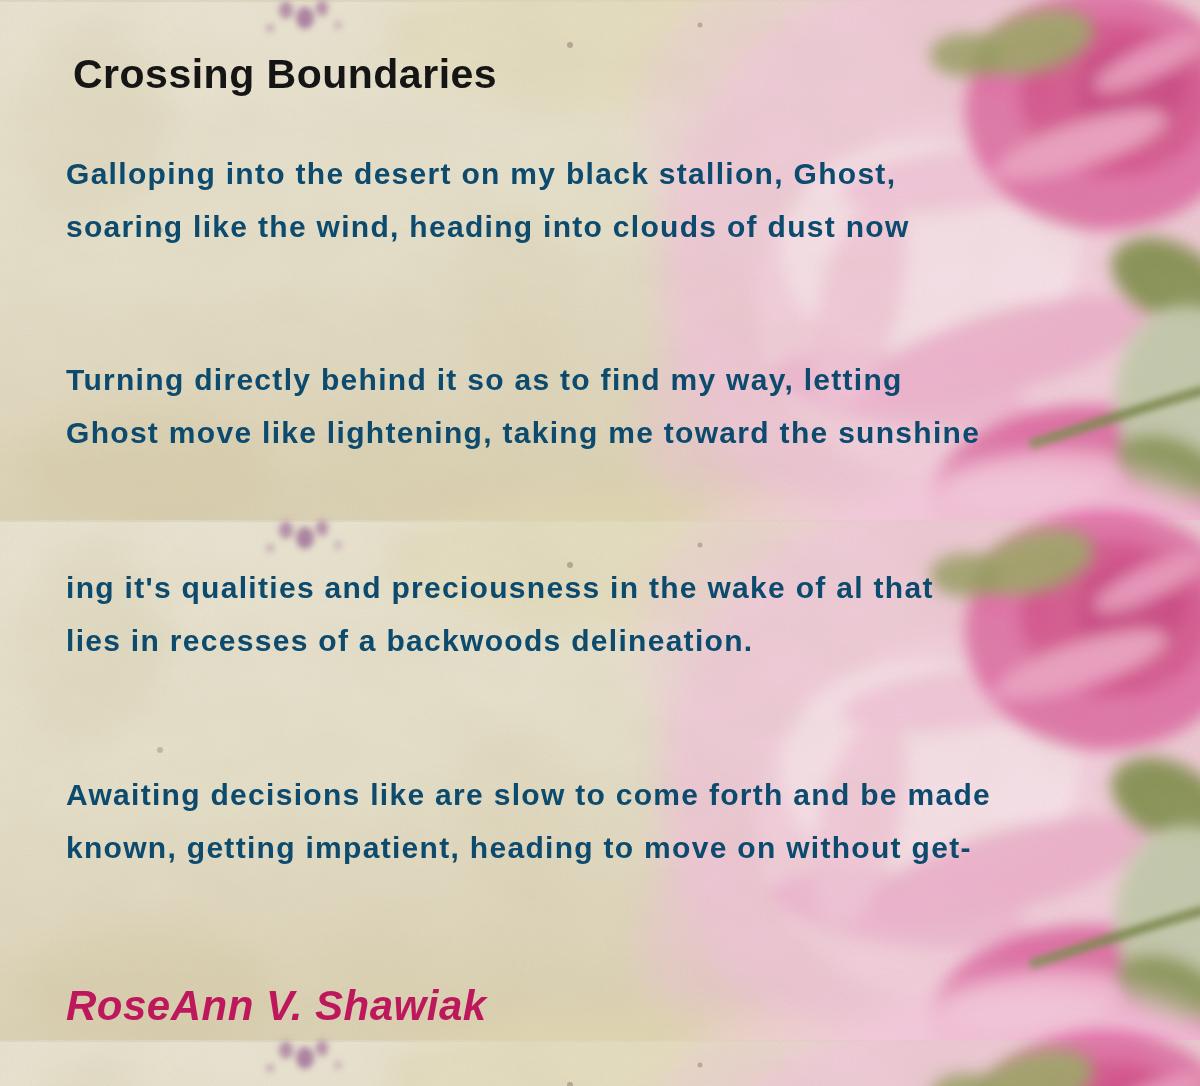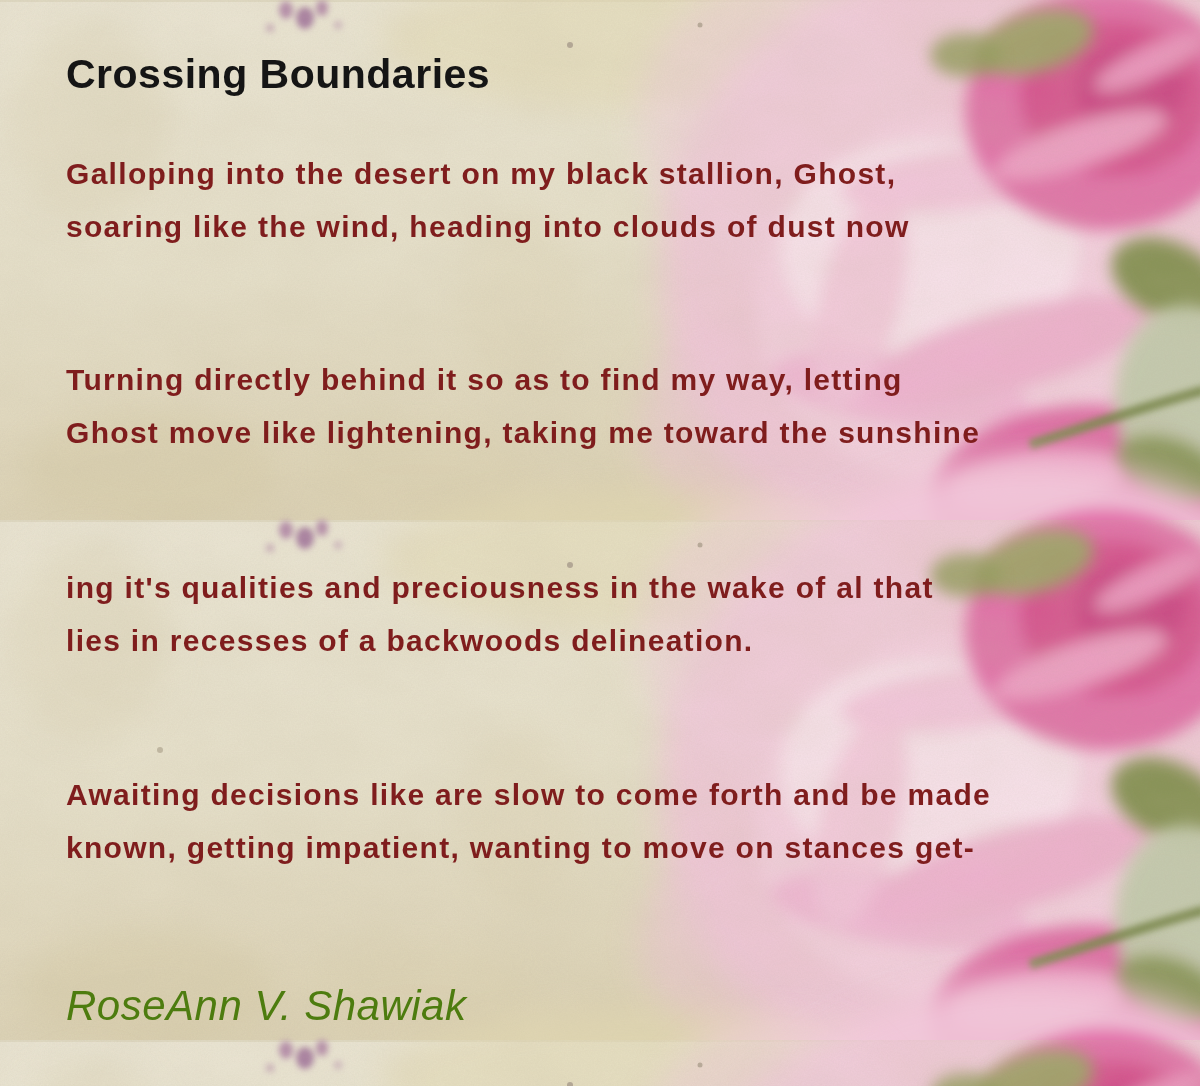--- a/index.html
+++ b/index.html
@@ -27,55 +27,55 @@
   }
   .content {
     position: absolute;
     left: 0;
     top: 0;
     width: 1200px;
     height: 1086px;
   }
   .title {
     position: absolute;
-    left: 66px;
+    left: 73px;
     top: 50px;
     margin: 0;
     font-size: 41px;
     line-height: 1.2;
     font-weight: bold;
     letter-spacing: 0.5px;
     color: #151515;
   }
   .stanza {
     position: absolute;
     left: 66px;
     margin: 0;
     font-size: 30px;
     font-weight: bold;
     letter-spacing: 1.3px;
     line-height: 53px;
-    color: #7f1d1d;
+    color: #0c4a6e;
     white-space: nowrap;
   }
   .stanza p { margin: 0; }
   .s1 { top: 147px; }
   .s2 { top: 353px; }
   .s3 { top: 561px; }
   .s4 { top: 768px; }
   .author {
     position: absolute;
     left: 66px;
     top: 981px;
     font-size: 42px;
     line-height: 1.2;
     font-style: italic;
-    font-weight: normal;
+    font-weight: bold;
     letter-spacing: 0.5px;
-    color: #4d7c0f;
+    color: #be185d;
   }
 </style>
 </head>
 <body>
 
 <div id="app">
 
   <svg class="bg" width="1200" height="1086" viewBox="0 0 1200 1086" xmlns="http://www.w3.org/2000/svg" xmlns:xlink="http://www.w3.org/1999/xlink">
     <defs>
       <linearGradient id="pg" x1="0" y1="0" x2="0.2" y2="1">
@@ -182,18 +182,18 @@
       <p class="line">Ghost move like lightening, taking me toward the sunshine</p>
     </section>
 
     <section class="stanza s3">
       <p class="line">ing it's qualities and preciousness in the wake of al that</p>
       <p class="line">lies in recesses of a backwoods delineation.</p>
     </section>
 
     <section class="stanza s4">
       <p class="line">Awaiting decisions like are slow to come forth and be made</p>
-      <p class="line">known, getting impatient, wanting to move on stances get-</p>
+      <p class="line">known, getting impatient, heading to move on without get-</p>
     </section>
 
     <div class="author">RoseAnn V. Shawiak</div>
   </main>
 </div>
 
 </body></html>

